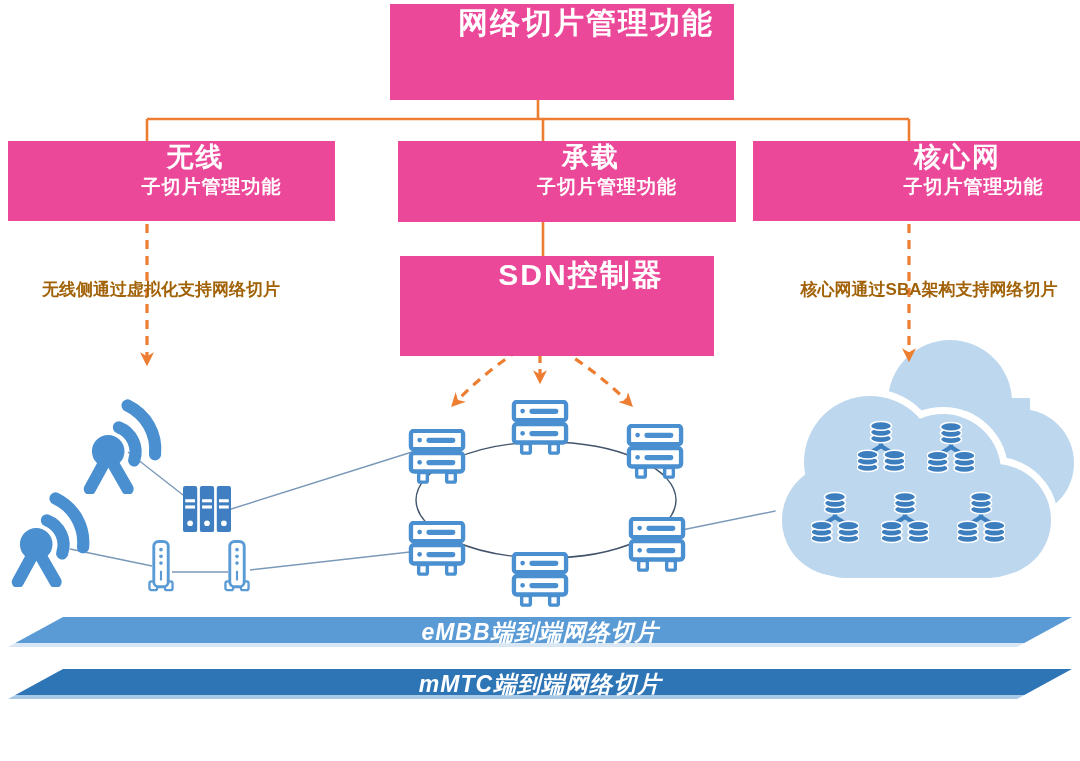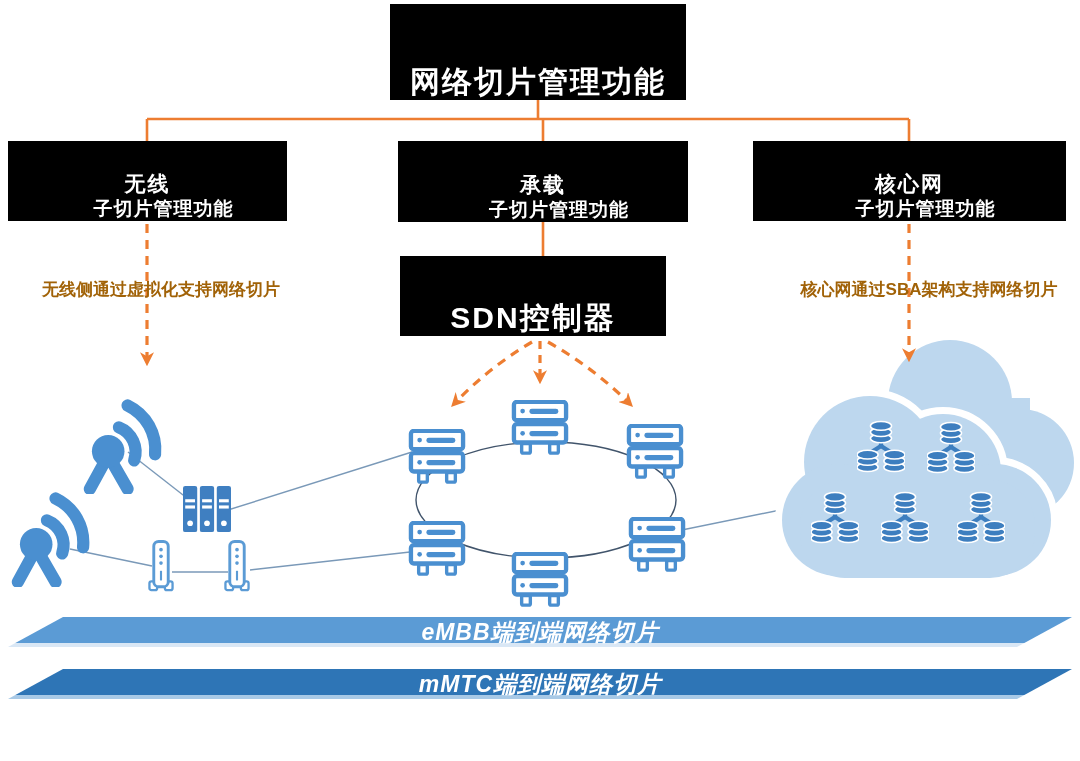--- a/index.html
+++ b/index.html
@@ -2,31 +2,31 @@
 <html><head>
 <meta charset="utf-8">
 <style>
   html,body{margin:0;padding:0;background:#fff;}
   .canvas{
     position:relative;width:1080px;height:761px;background:#fff;overflow:hidden;
     font-family:"Liberation Sans", sans-serif;
   }
   .gfx{position:absolute;left:0;top:0;width:1080px;height:761px;}
   .box{
-    position:absolute;background:#000000;color:#fff;display:flex;
-    flex-direction:column;align-items:center;justify-content:flex-end;
-    font-weight:bold;text-align:center;line-height:1.25;
-  }
-  .box .big{font-size:21px;letter-spacing:2px;}
+    position:absolute;background:#ec4899;color:#fff;display:flex;
+    flex-direction:column;align-items:center;justify-content:flex-start;
+    font-weight:bold;text-align:center;line-height:1.25;padding-left:48px;
+  }
+  .box .big{font-size:27px;letter-spacing:2px;}
   .box .sub{font-size:19px;letter-spacing:1px;margin-left:32px;}
   .top-box{left:390px;top:4px;width:296px;height:96px;font-size:30px;letter-spacing:2px;}
   .branch-wireless{left:8px;top:141px;width:279px;height:80px;}
   .branch-bearer{left:398px;top:141px;width:290px;height:81px;}
   .branch-core{left:753px;top:141px;width:313px;height:80px;}
-  .sdn-box{left:400px;top:256px;width:266px;height:80px;font-size:30px;letter-spacing:2px;}
+  .sdn-box{left:400px;top:256px;width:266px;height:100px;font-size:30px;letter-spacing:2px;}
   .note{
     position:absolute;color:#a16207;font-size:17px;font-weight:bold;
     text-align:center;white-space:nowrap;
   }
   .note-wireless{left:30px;top:278px;width:262px;}
   .note-bearer{left:403px;top:348px;width:280px;}
   .note-core{left:779px;top:278px;width:300px;}
   .slice{
     position:absolute;left:8px;width:1064px;height:30px;
     clip-path:polygon(55px 0, 100% 0, calc(100% - 55px) 100%, 0 100%);

